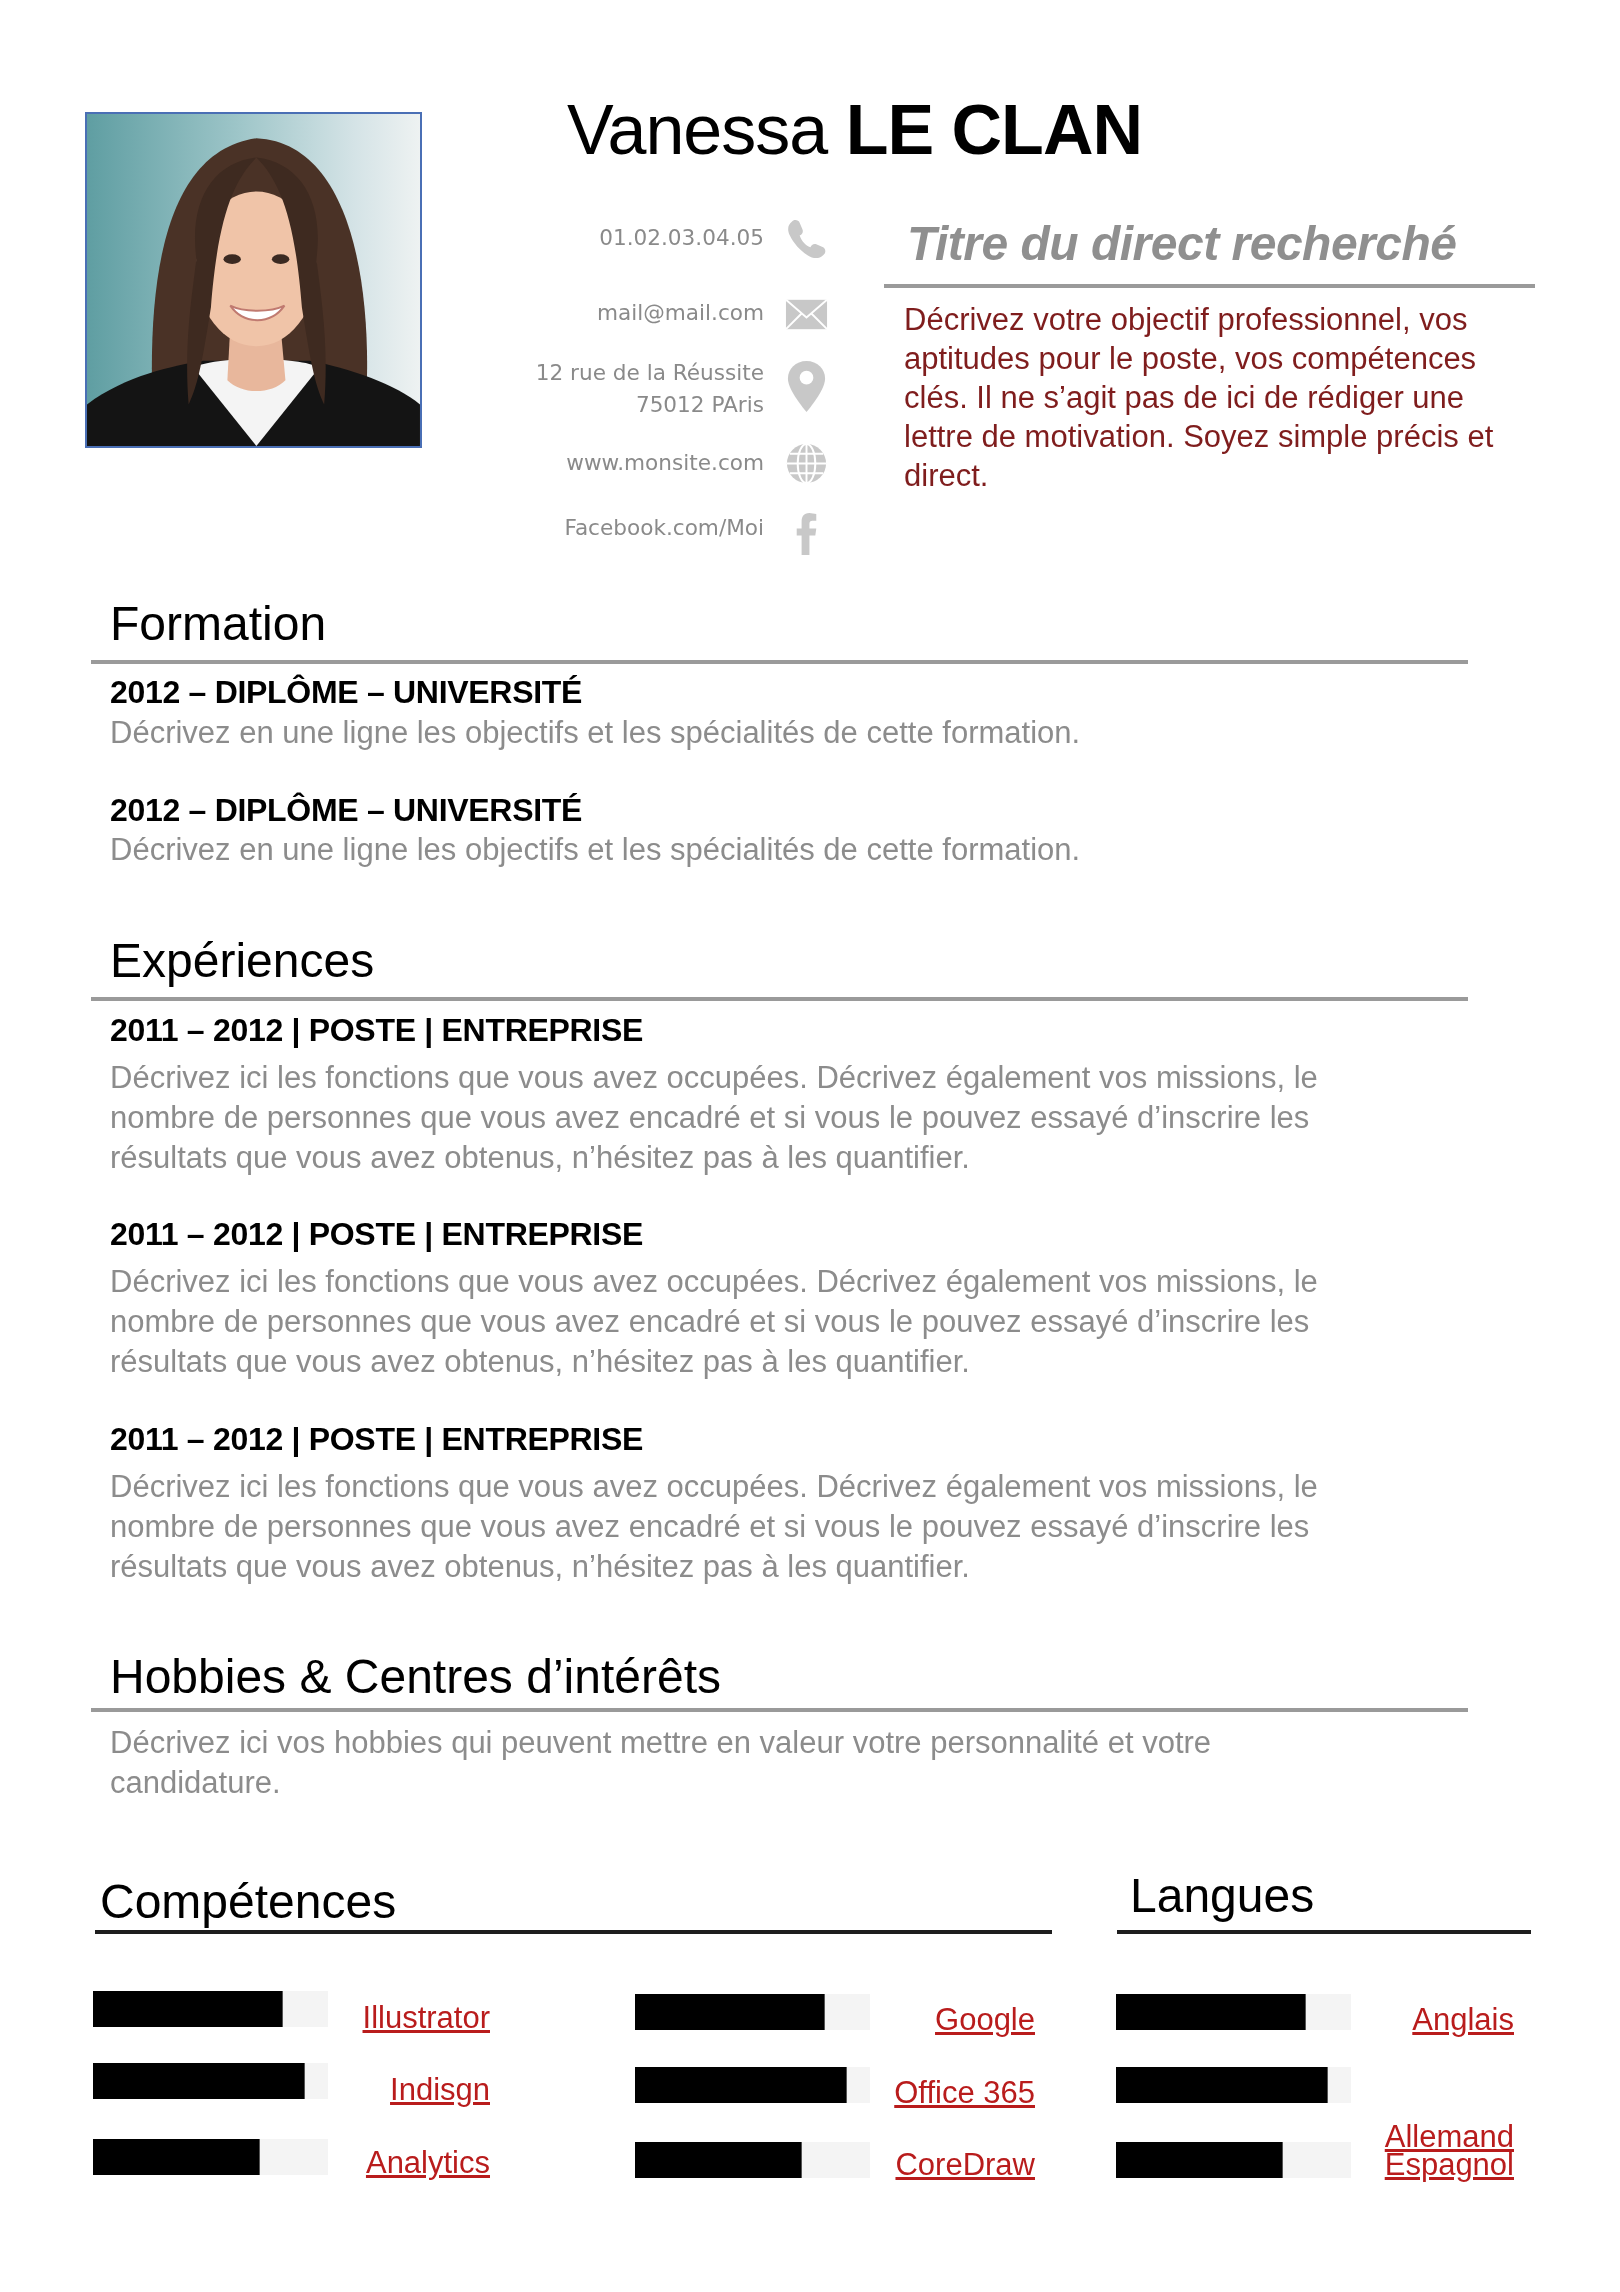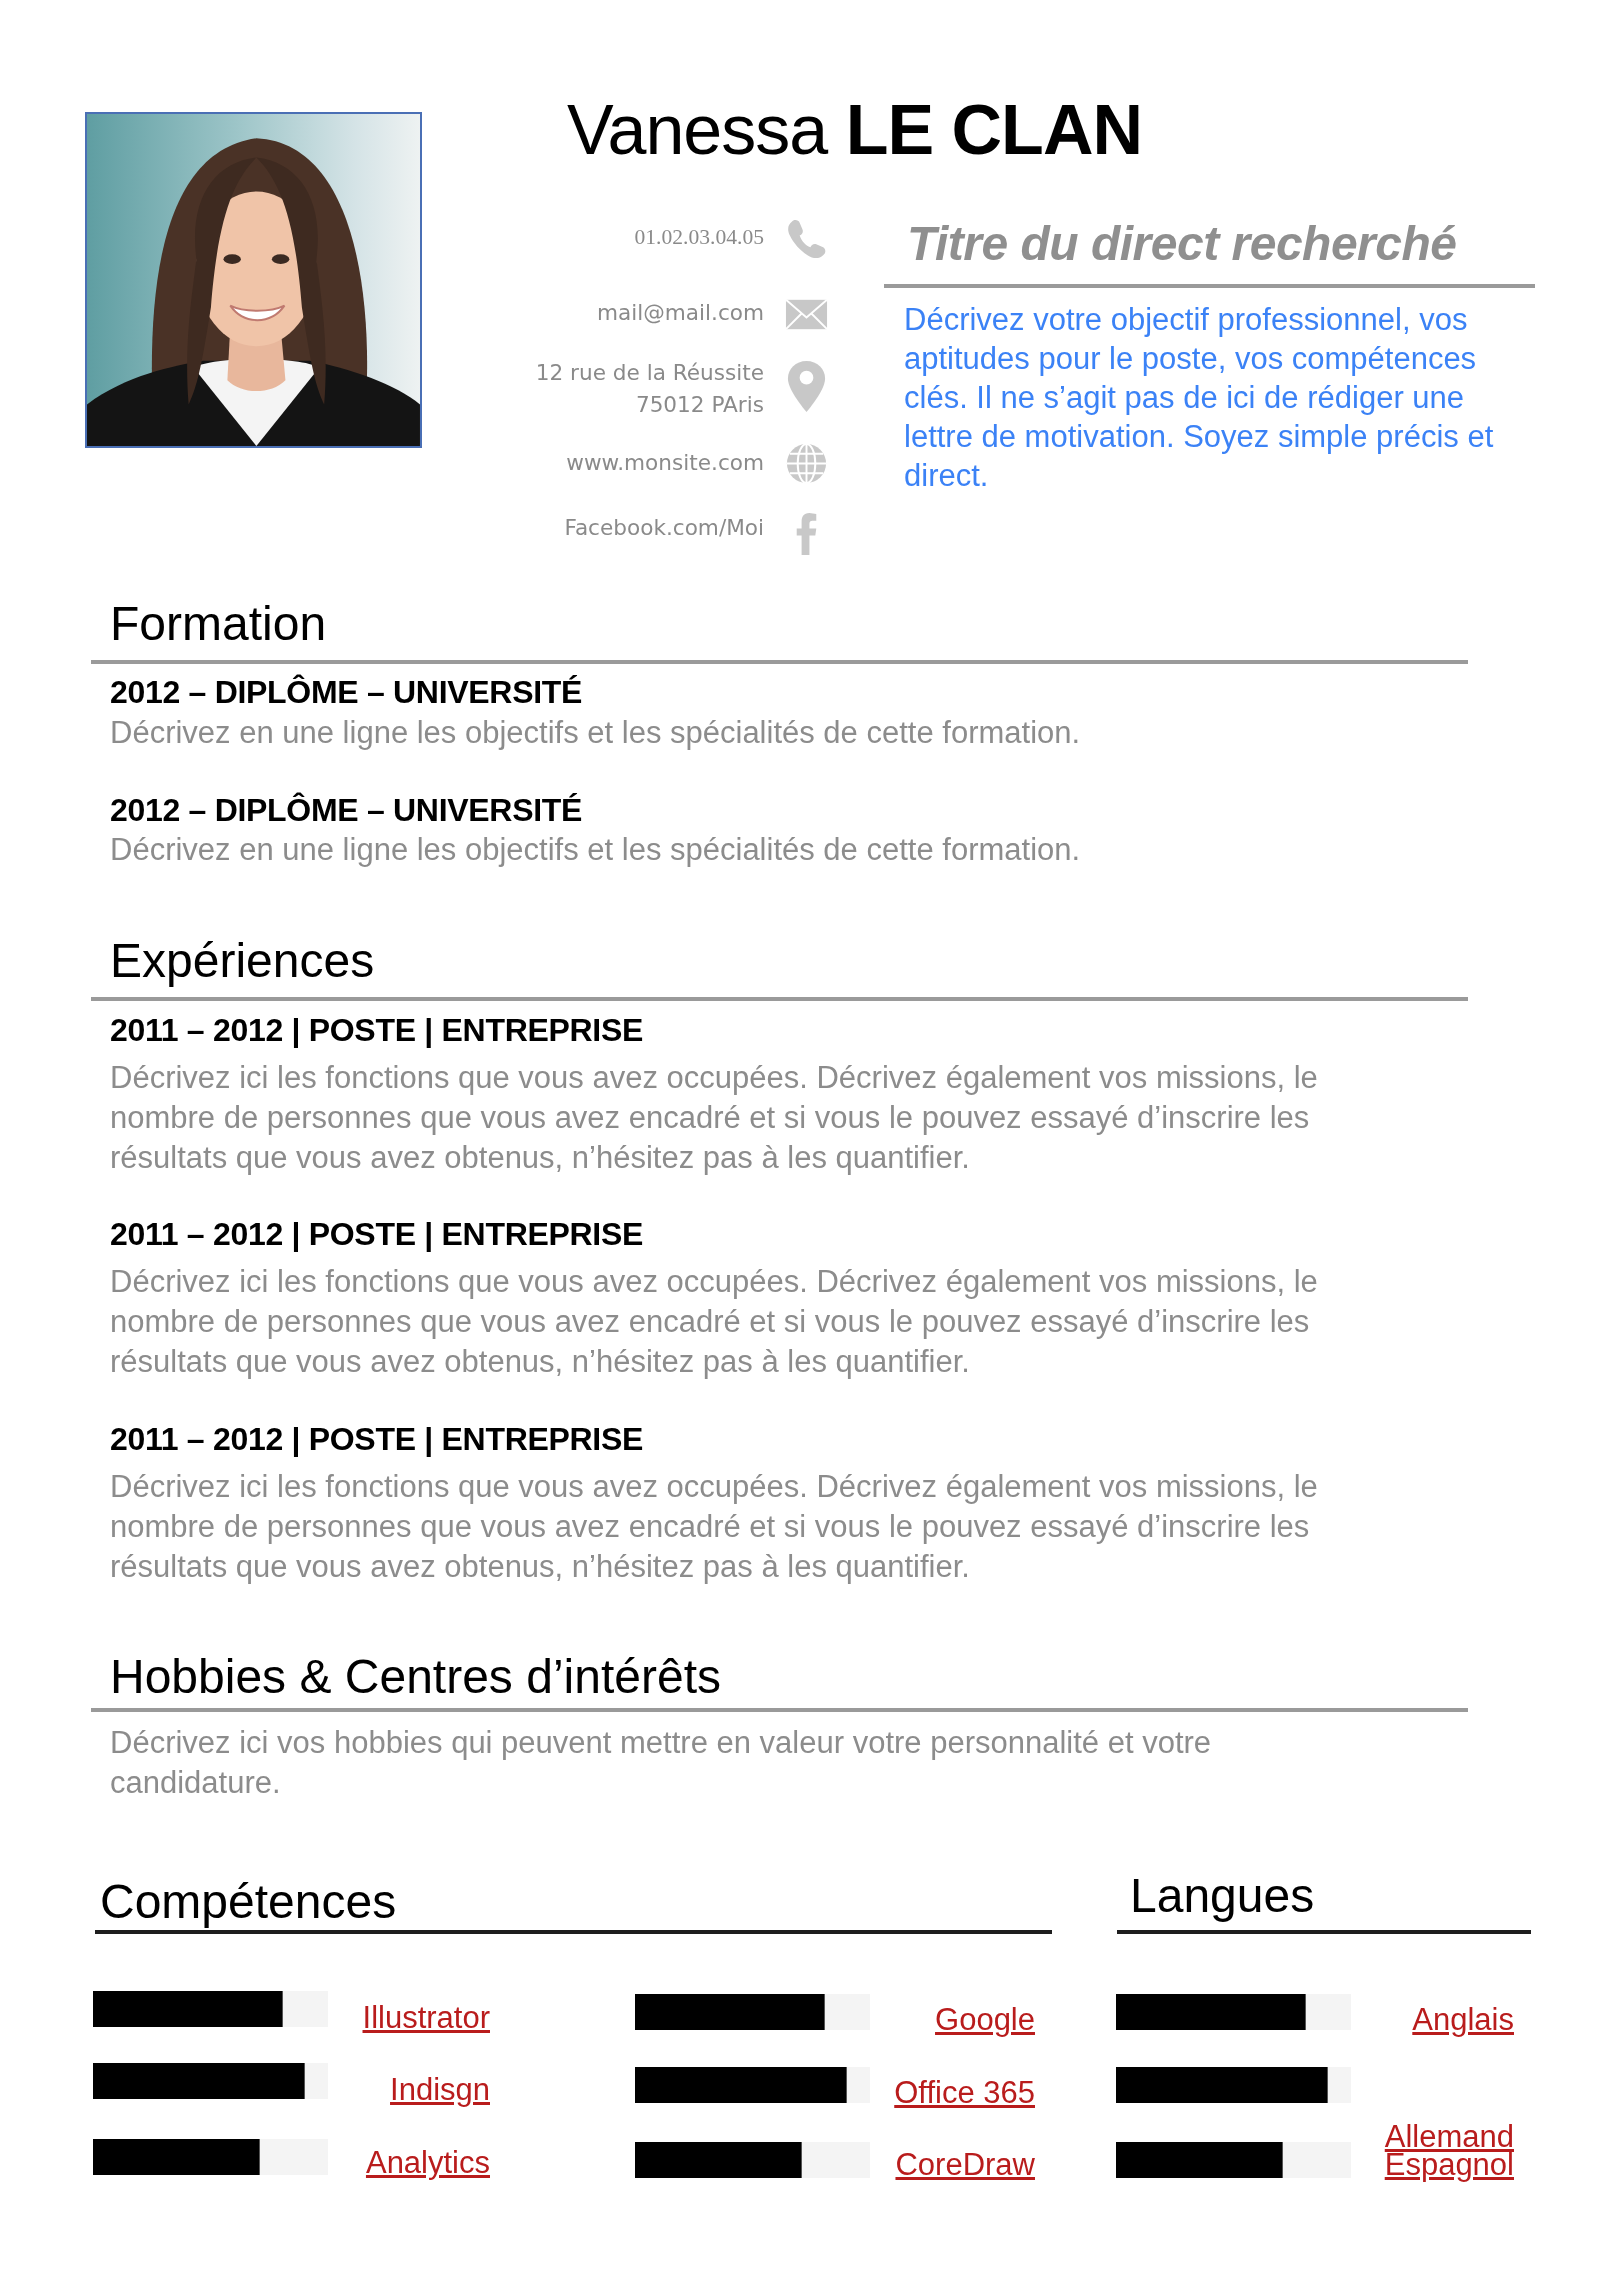--- a/index.html
+++ b/index.html
@@ -32,21 +32,21 @@
     .contact-icon { left: 784px; width: 45px; height: 45px; }
     .contact-icon svg { width: 100%; height: 100%; display: block; }
 
     
     .objective-title {
       left: 907px; top: 216px; font-size: 48px; font-weight: bold; font-style: italic;
       color: #8f8f8f; white-space: nowrap; letter-spacing: -0.5px;
     }
     .objective-rule { left: 884px; top: 284px; width: 651px; height: 3.9px; background: #9a9a9a; }
     .objective-text {
-      left: 904px; top: 300px; width: 627px; font-size: 31px; line-height: 39px; color: #3b82f6;
+      left: 904px; top: 300px; width: 627px; font-size: 31px; line-height: 39px; color: #7f1d1d;
     }
 
     
     .section-title { left: 110px; font-size: 48px; line-height: 59px; color: #000; white-space: nowrap; }
     .section-rule { left: 91px; width: 1377px; height: 3.9px; background: #9a9a9a; }
     .entry-head { left: 110px; font-size: 32px; font-weight: bold; color: #000; white-space: nowrap; letter-spacing: -0.3px; }
     .entry-desc { left: 110px; width: 1304px; font-size: 31px; line-height: 40px; color: #8c8c8c; }
 
     
     .dark-rule { height: 3.9px; background: #1e1e1e; }
@@ -87,21 +87,21 @@
 
     <path d="M148 198 C162 218 190 218 204 198 C190 205 162 205 148 198 Z" fill="#ffffff" stroke="#c07a70" stroke-width="2"></path>
   </svg>
 </div>
 
 <div class="abs name">
   <span>Vanessa</span>
   <span class="last">LE CLAN</span>
 </div>
 
-<div class="abs contact-text" style="top:222px;font-family:Liberation Serif, serif;">01.02.03.04.05</div>
+<div class="abs contact-text" style="top:222px;">01.02.03.04.05</div>
 <div class="abs contact-icon" style="top:216px;">
   <svg viewBox="0 0 46 46">
       <path d="M8 6 C10 3 15 4 16 7 L19 14 C20 17 18 19 16 20 C18 26 22 30 27 32 C28 30 30 28 33 29 L40 32 C43 34 43 38 40 40 C36 44 30 44 24 40 C16 35 10 28 6 20 C3 14 4 9 8 6 Z" fill="#c8c8c8"></path>
     </svg>
 </div>
 
 <div class="abs contact-text" style="top:297px;">mail@mail.com</div>
 <div class="abs contact-icon" style="top:292px;">
   <svg viewBox="0 0 46 46">
       <rect x="2" y="8" width="42" height="30" fill="#c8c8c8"></rect>

